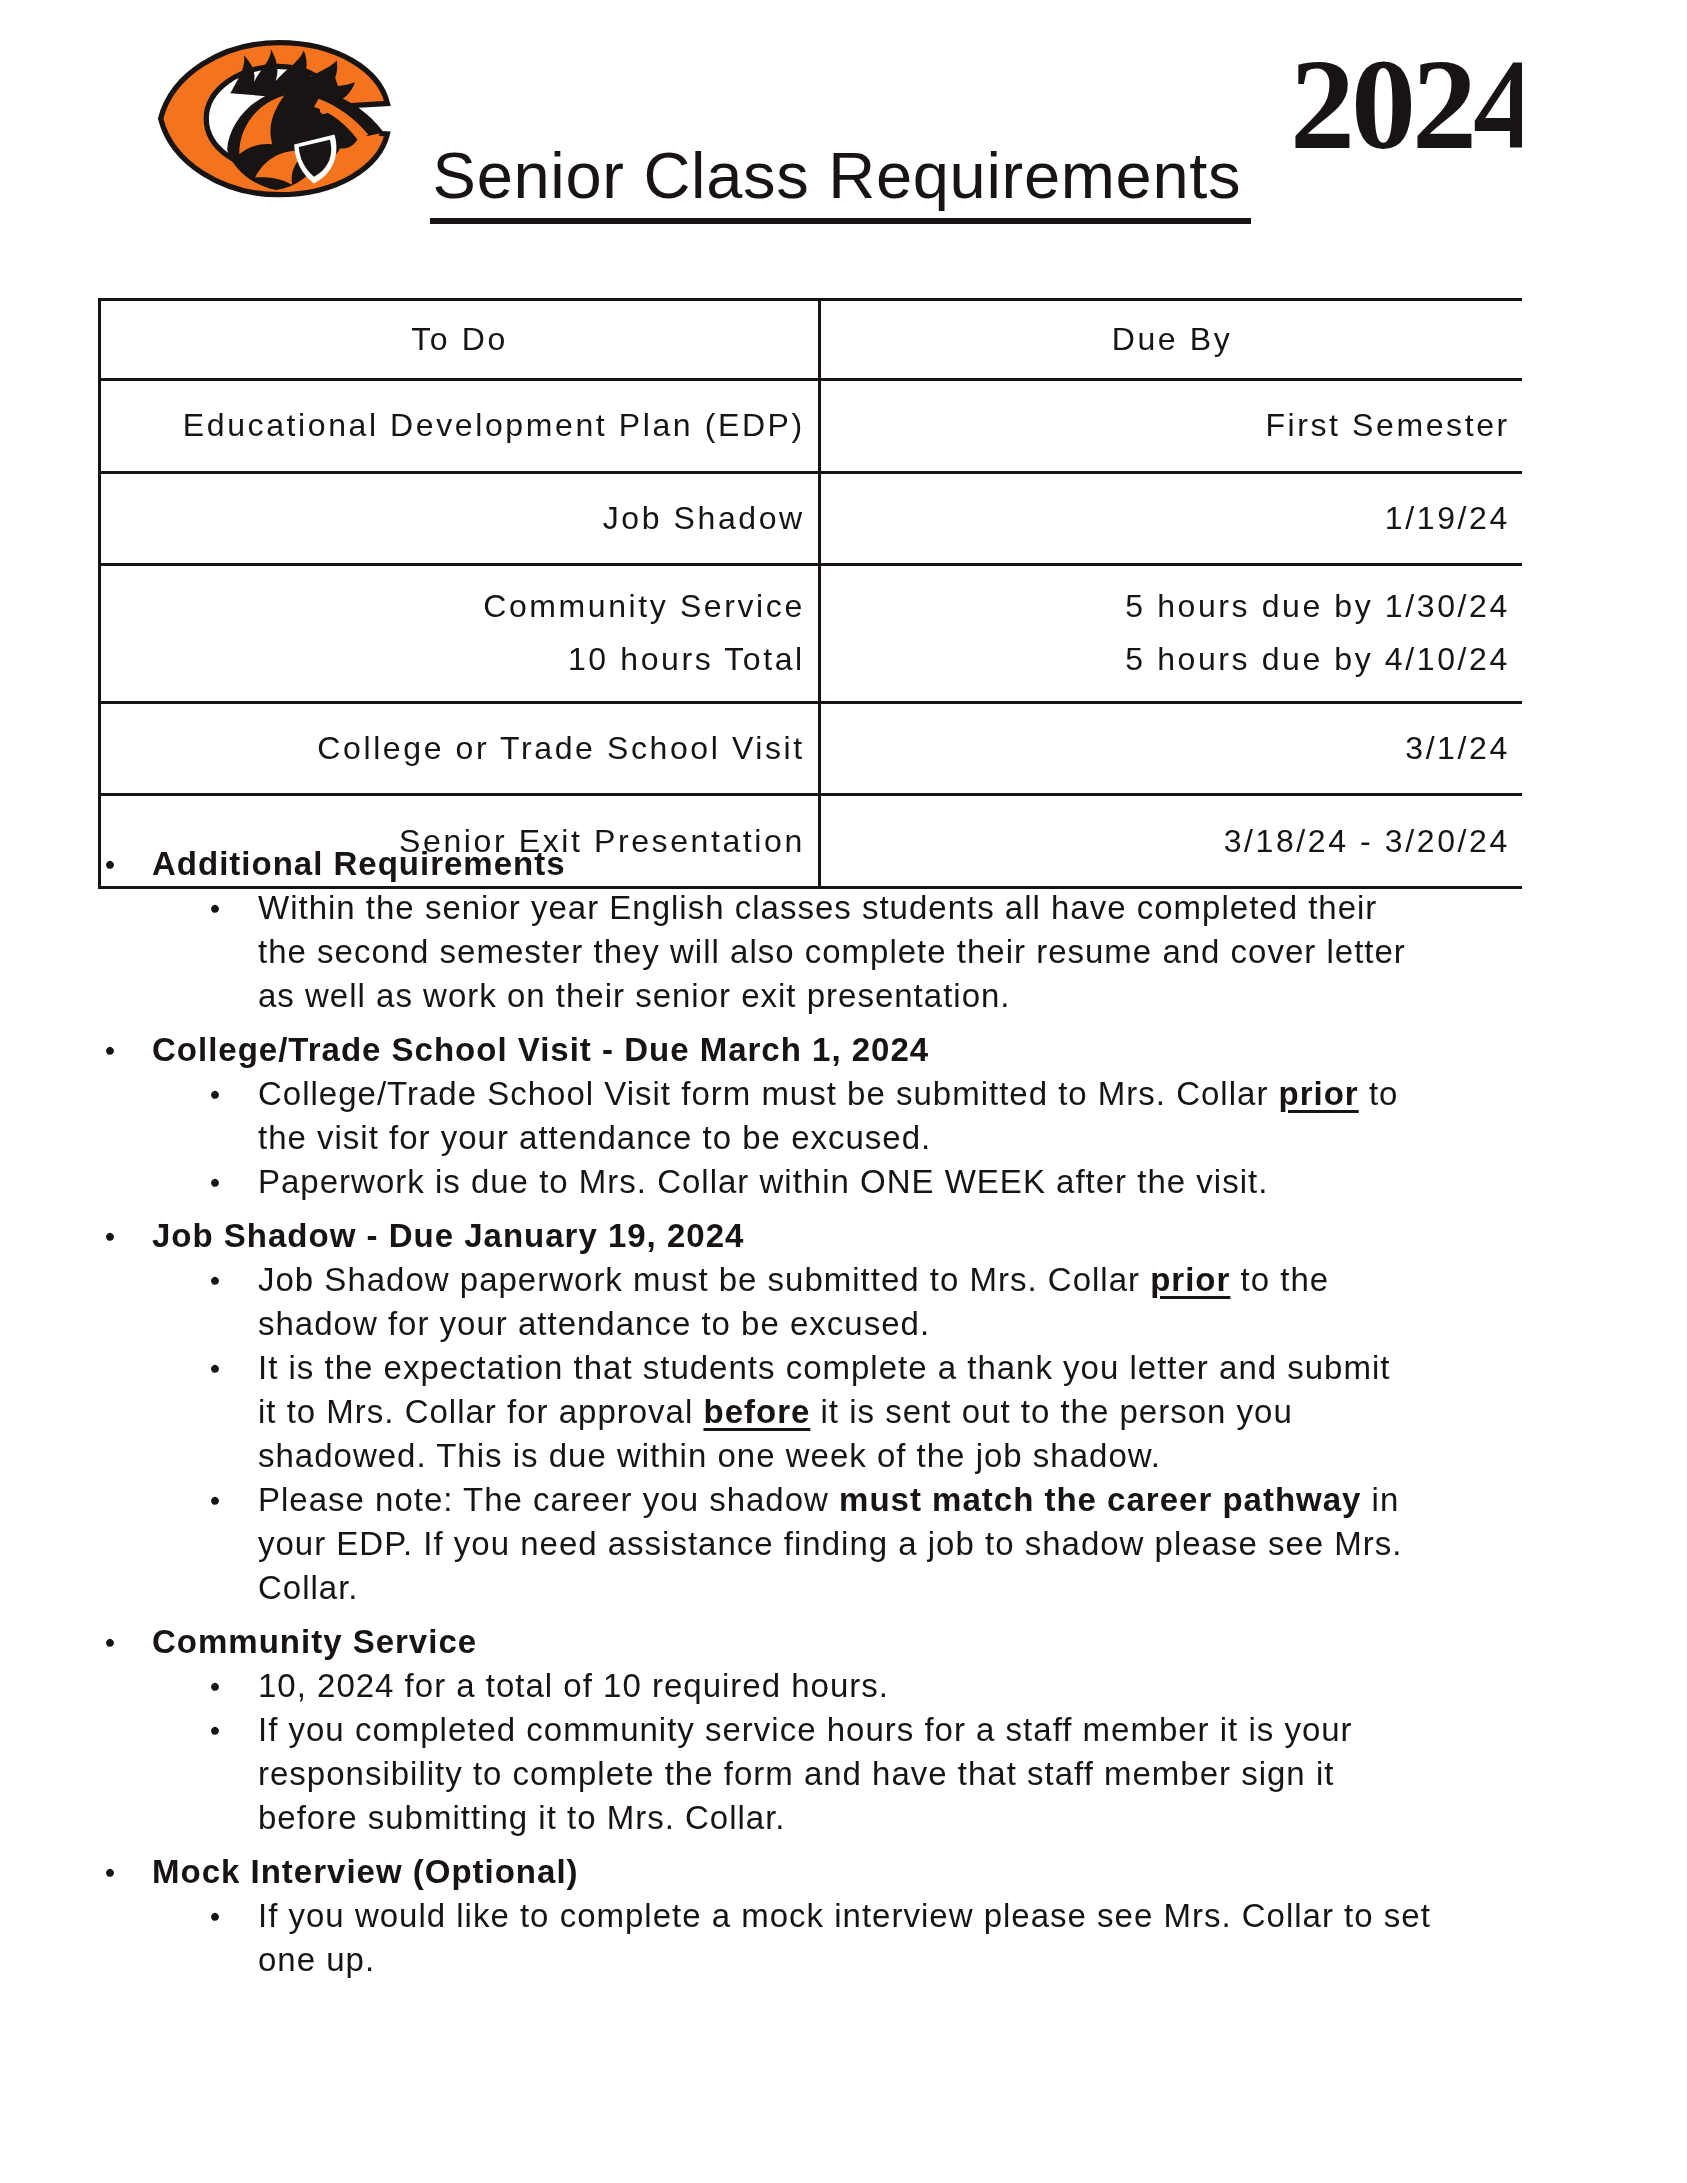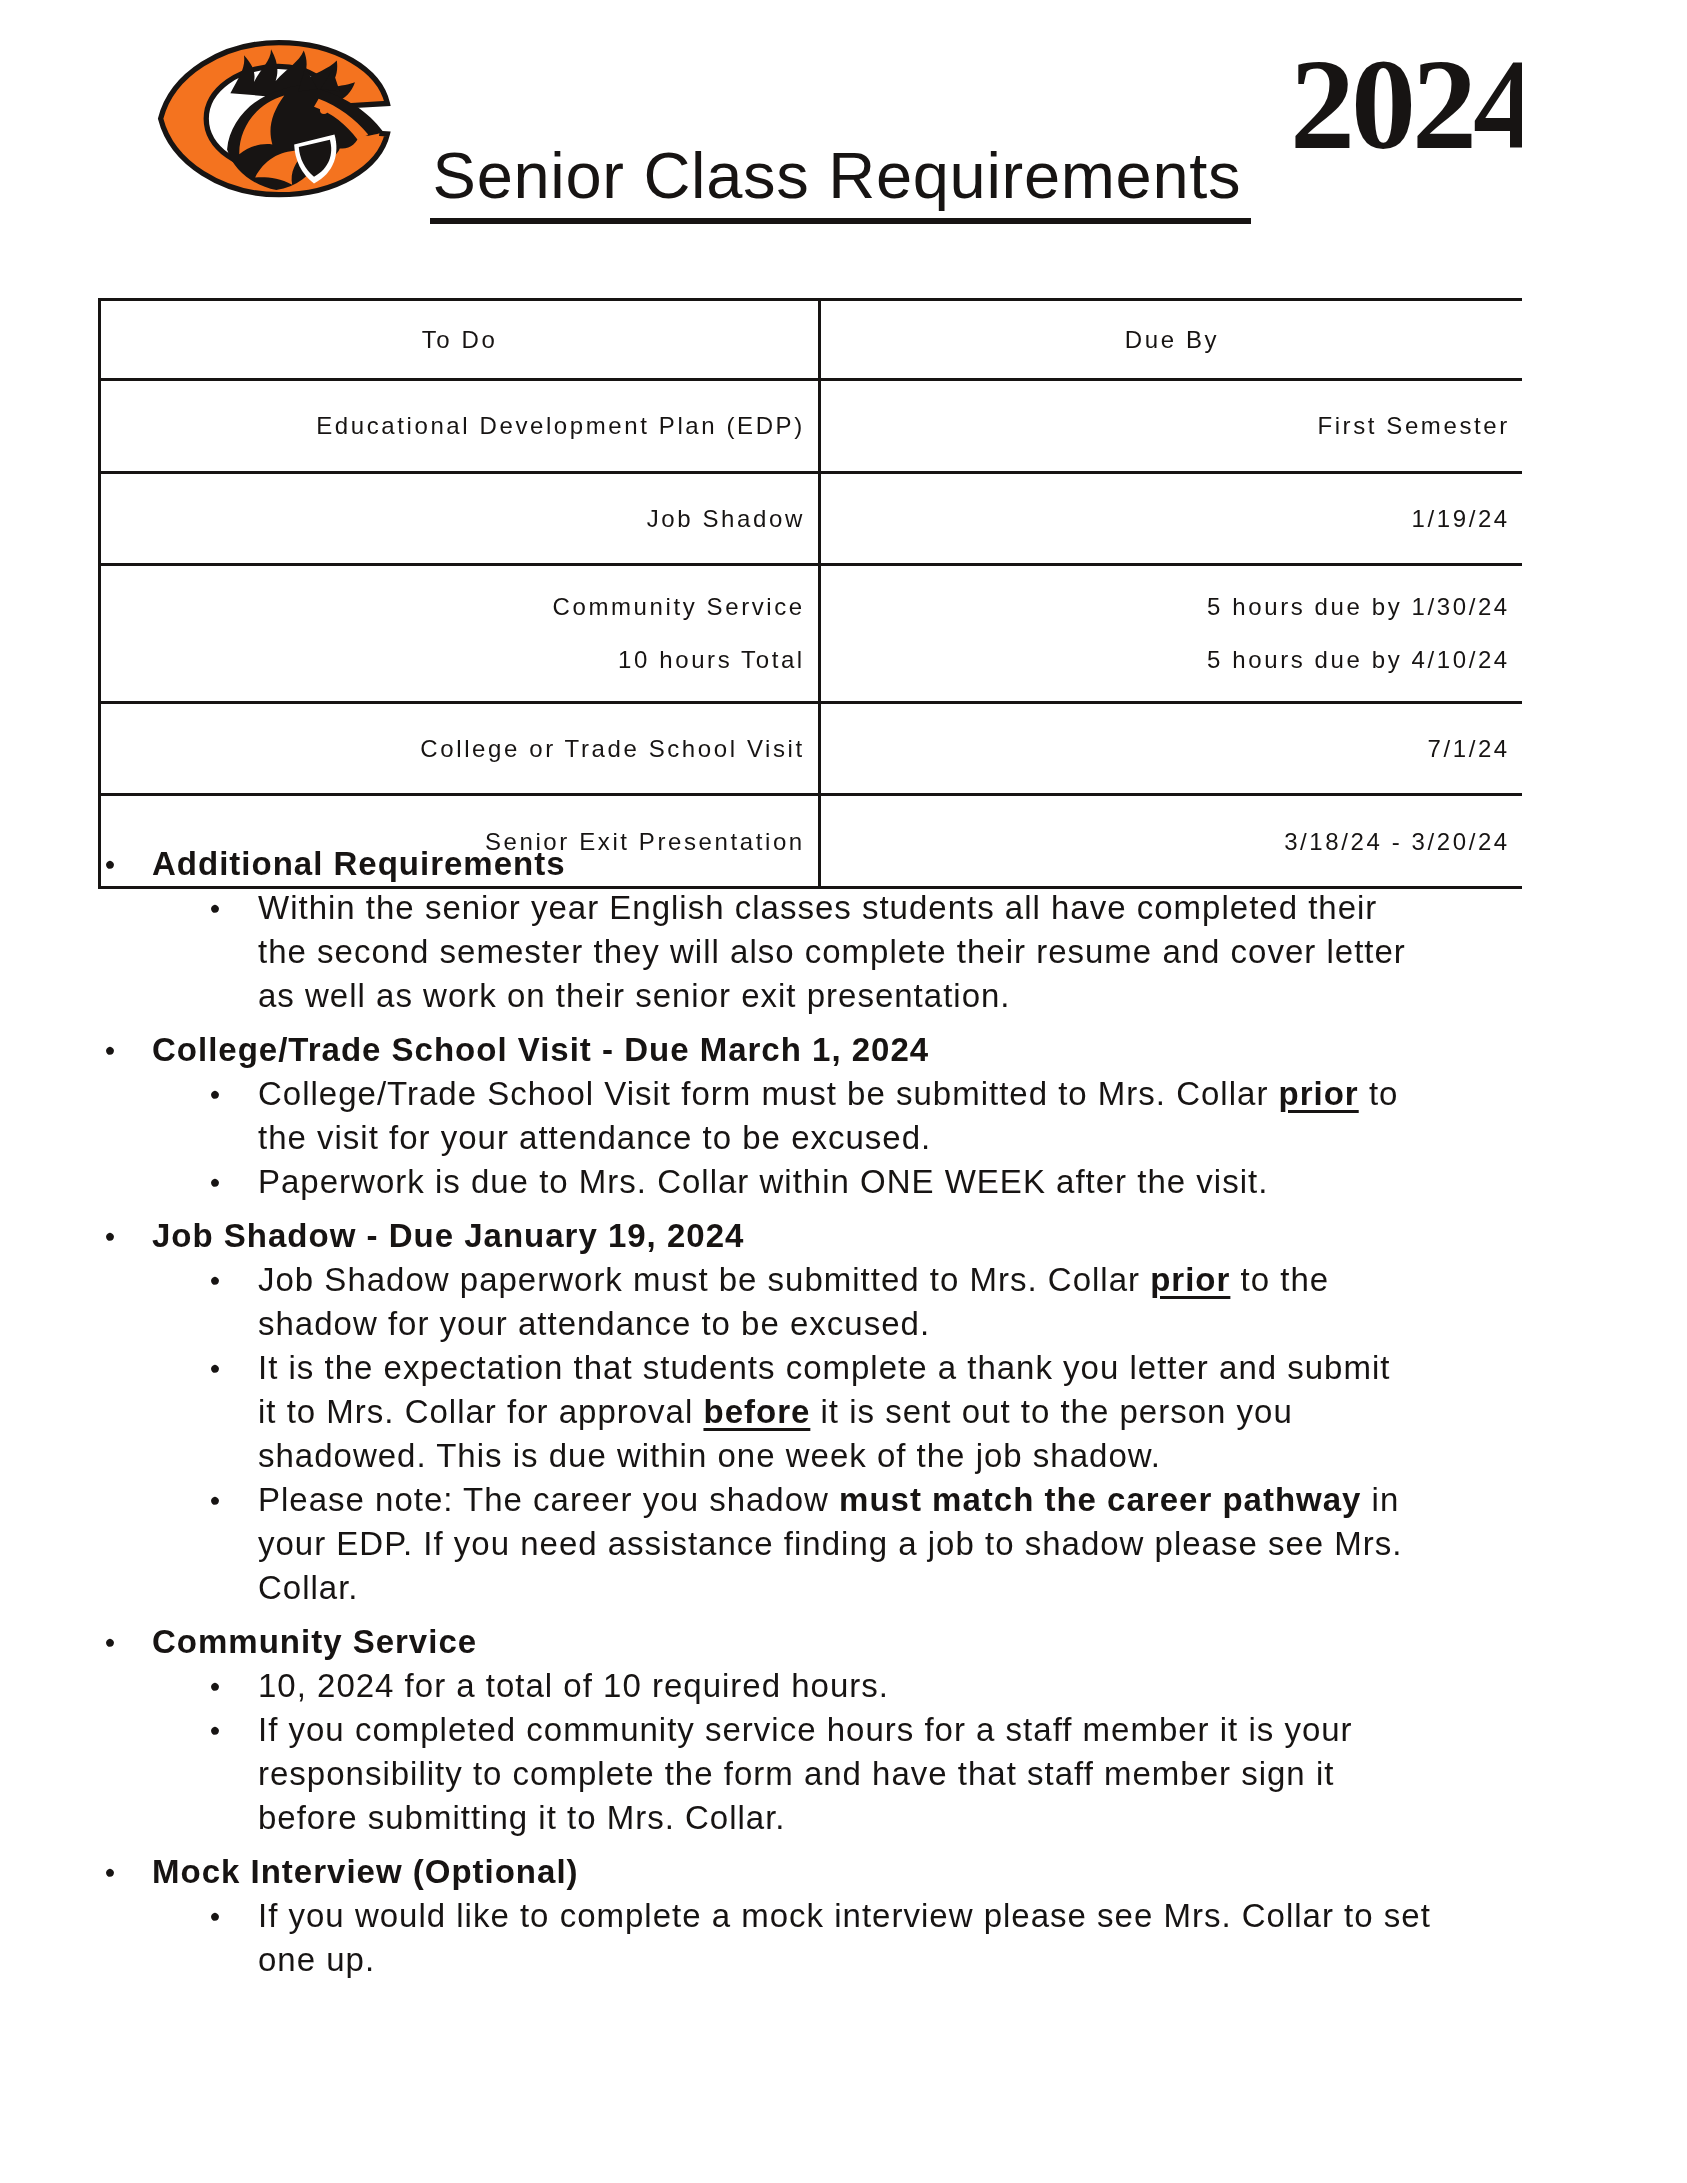--- a/index.html
+++ b/index.html
@@ -33,21 +33,21 @@
     letter-spacing:-4px; white-space:nowrap;
   }
 
   
   table.req {
     position:absolute; left:98px; top:298px;
     width:1425px; border-collapse:collapse; table-layout:fixed;
   }
   table.req th, table.req td {
     border:3.3px solid #171413;
-    font-size:24px; font-weight:400;
+    font-size:32px; font-weight:400;
     letter-spacing:2.6px;
     vertical-align:middle;
   }
   table.req th { height:75px; text-align:center; }
   table.req td { height:79px; padding:5.3px 13.2px 5.3px 20px; text-align:right; }
   table.req tr.tall td { height:124px; }
   .cell-ln { line-height:53px; white-space:nowrap; }
 
   
   #sections { position:absolute; left:0; top:842px; width:1687px; }
@@ -134,21 +134,21 @@
           <td>
             <div class="cell-ln">5 hours due by 1/30/24</div>
             <div class="cell-ln">5 hours due by 4/10/24</div>
           </td>
         </tr>
         <tr>
           <td>
             <div class="cell-ln">College or Trade School Visit</div>
           </td>
           <td>
-            <div class="cell-ln">7/1/24</div>
+            <div class="cell-ln">3/1/24</div>
           </td>
         </tr>
         <tr>
           <td>
             <div class="cell-ln">Senior Exit Presentation</div>
           </td>
           <td>
             <div class="cell-ln">3/18/24 - 3/20/24</div>
           </td>
         </tr>

